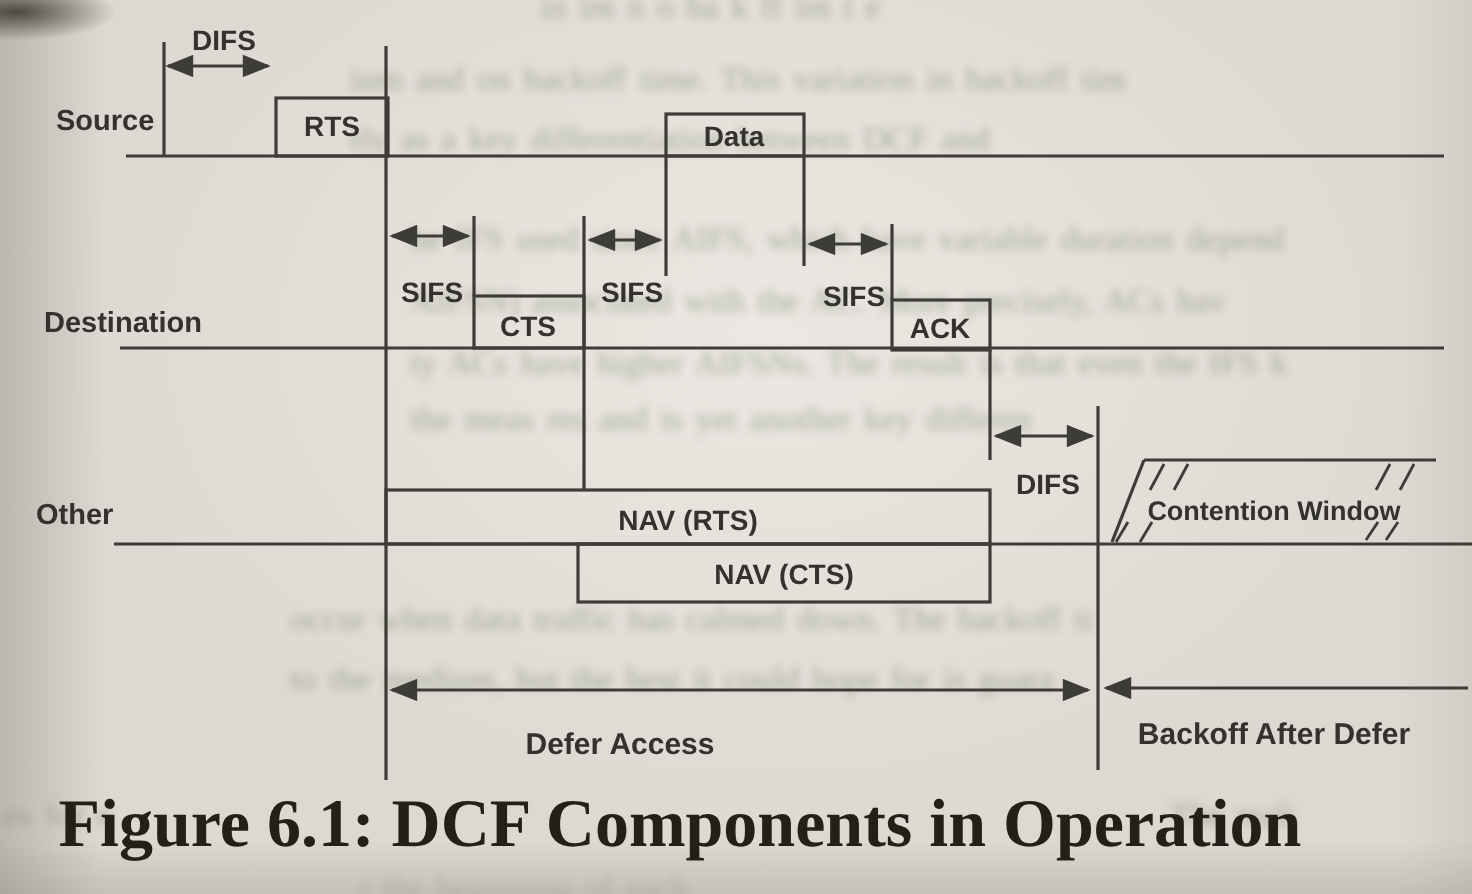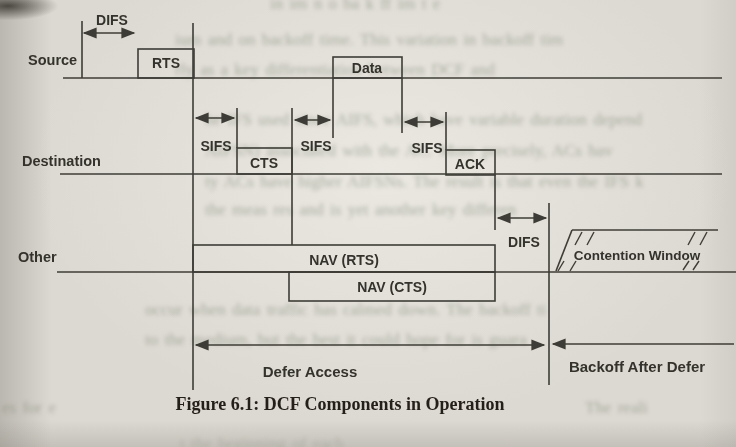--- a/index.html
+++ b/index.html
@@ -34,21 +34,21 @@
   }
   .lbl{font-size:14px;}
   .lbl-row{font-size:14.5px;}
   .lbl-cw{font-size:13.5px;}
   .lbl-bot{font-size:15px;font-weight:700;}
   #caption{
     position:absolute;left:20px;top:394px;width:640px;
     text-align:center;
     font-family:"Liberation Serif", serif;
     font-weight:700;
-    font-size:18px;
+    font-size:34px;
     color:#241f18;
   }
 </style>
 </head>
 <body>
 
 <div id="page">
 
   <div class="bleed" style="left:270px;top:-6px;">in im n o ba k ff im t e</div>
   <div class="bleed" style="left:175px;top:30px;">ium and on backoff time. This variation in backoff tim</div>

